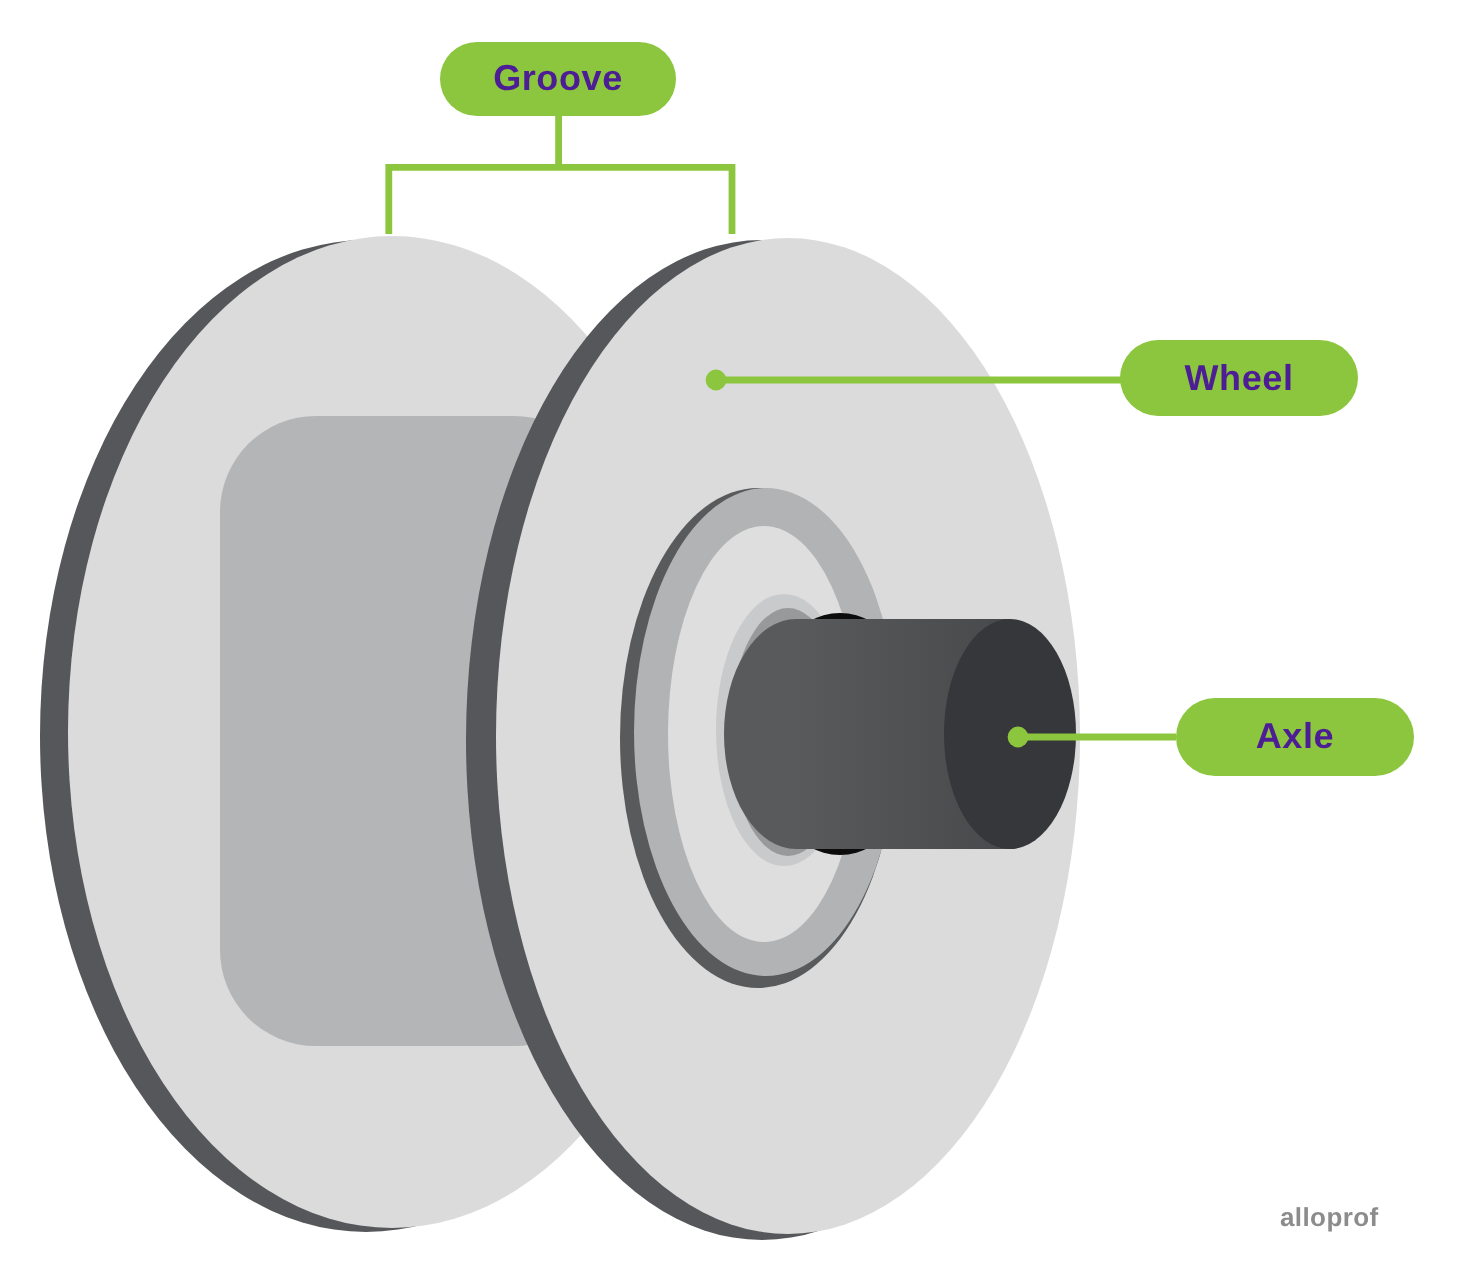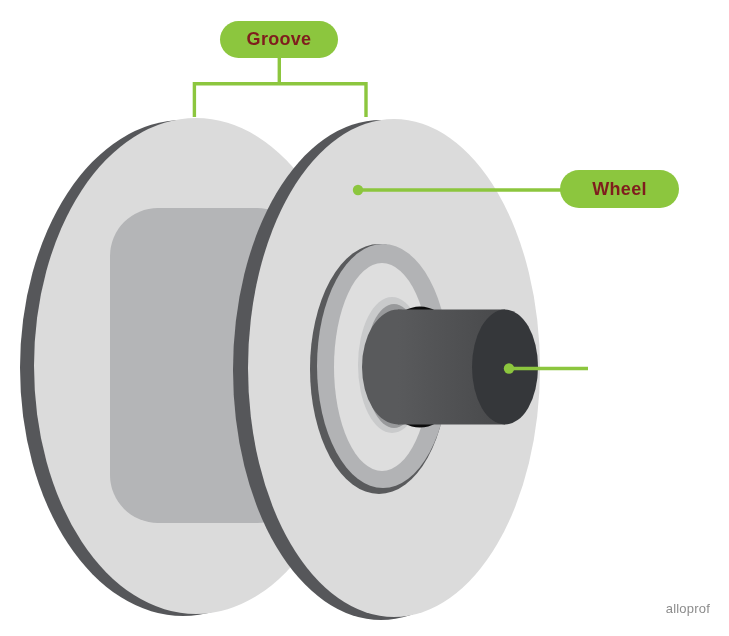--- a/index.html
+++ b/index.html
@@ -15,31 +15,31 @@
   .pill {
     position: absolute;
     background: #8cc63e;
     border-radius: 20px;
     display: flex;
     align-items: center;
     justify-content: center;
     font-weight: 700;
     font-size: 18px;
     letter-spacing: 0.3px;
-    color: #7f1d1d;
+    color: #4c1d95;
   }
   .pill-groove { left: 220px; top: 21px;  width: 118px; height: 37px; }
   .pill-wheel  { left: 560px; top: 170px; width: 119px; height: 38px; }
   .pill-axle   { left: 588px; top: 349px; width: 119px; height: 39px; }
   .watermark {
     position: absolute;
     left: 640px; top: 601px; width: 70px;
-    text-align: right;
+    text-align: left;
     font-size: 13px;
-    font-weight: 400;
+    font-weight: 700;
     letter-spacing: 0.2px;
     color: #8c8c8c;
   }
 </style>
 </head>
 <body>
 
 <div class="canvas">
 
   <svg width="729" height="636" viewBox="0 0 729 636">
@@ -86,16 +86,19 @@
     <circle cx="358" cy="190" r="5.2" fill="#8cc63e"></circle>
     <circle cx="509" cy="368.5" r="5.2" fill="#8cc63e"></circle>
   </svg>
 
   <div class="pill pill-groove">
     <span>Groove</span>
   </div>
   <div class="pill pill-wheel">
     <span>Wheel</span>
   </div>
+  <div class="pill pill-axle">
+    <span>Axle</span>
+  </div>
 
   <div class="watermark">alloprof</div>
 
 </div>
 
 </body></html>

